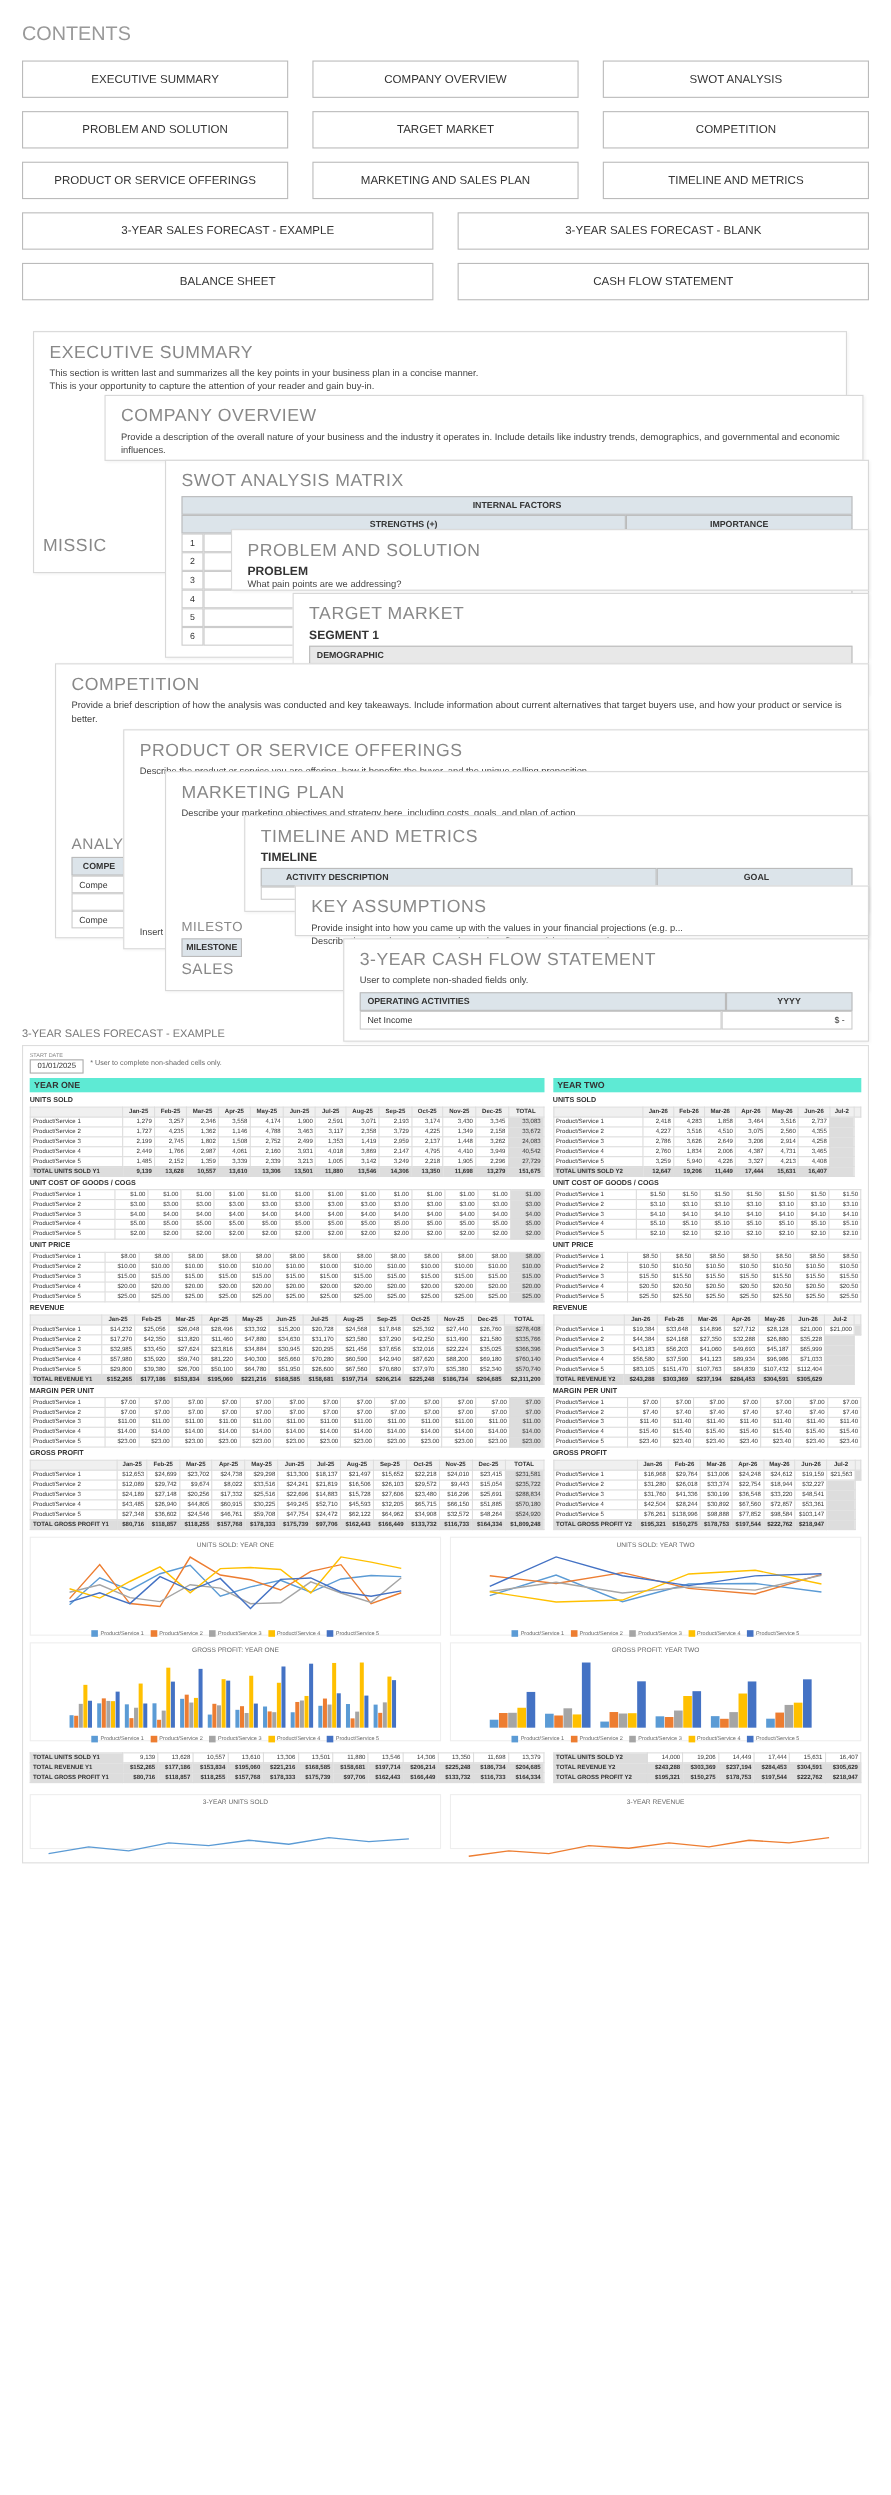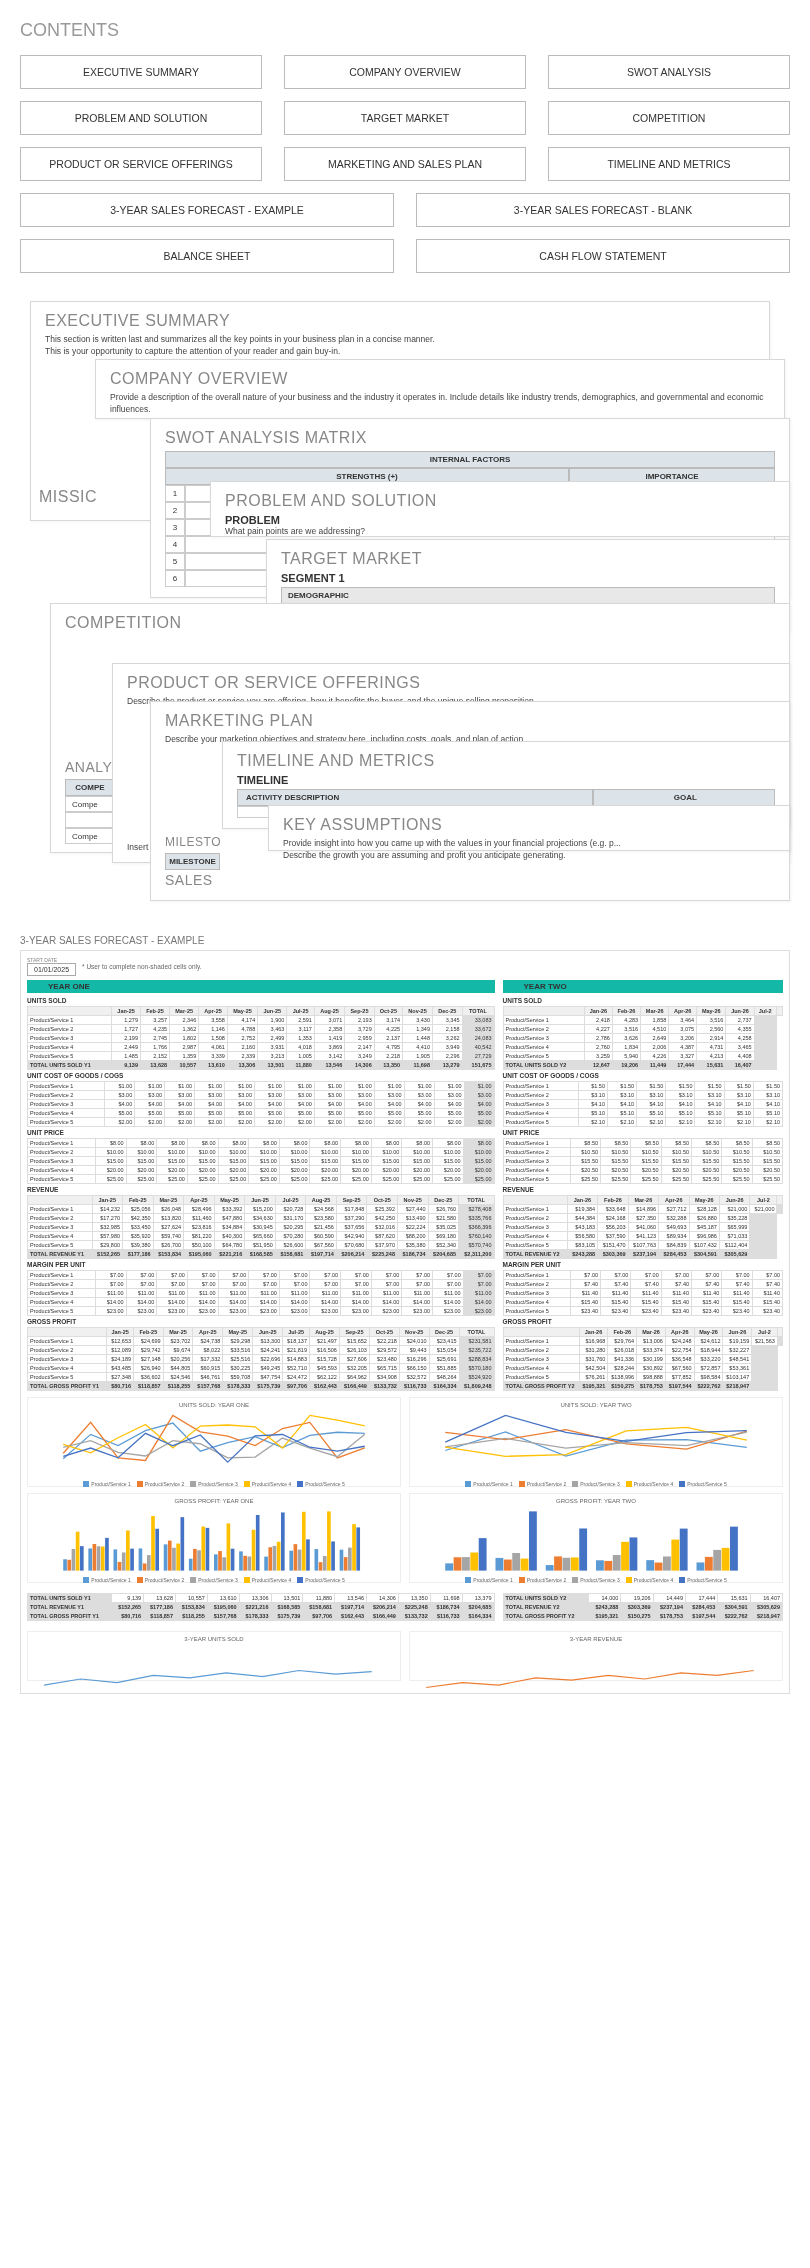--- a/index.html
+++ b/index.html
@@ -18,21 +18,21 @@
 .mini-table-head { background: #dce4ea; border: 1px solid #bbb; font-size: 8px; font-weight: 700; text-align: center; padding: 3px; }
 .mini-row { display: flex; }
 .mini-cell { border: 1px solid #ccc; font-size: 8px; padding: 3px 6px; flex: 1; }
 .sheet-title { font-size: 10px; color: #777; padding: 4px 20px; }
 .sheet { margin: 0 20px 10px; border: 1px solid #ddd; background: #fff; padding: 6px; font-size: 6px; }
 .sheet-header-row { display: flex; gap: 6px; align-items: center; margin-bottom: 4px; }
 .sheet-date { border: 1px solid #aaa; padding: 2px 6px; font-size: 7px; }
 .sheet-note { font-size: 6.5px; color: #666; }
 .year-block { display: flex; gap: 8px; }
 .year-col { flex: 1; }
-.year-title { font-size: 8px; font-weight: 700; background: #14b8a6; padding: 2px 21px; margin-bottom: 2px; }
+.year-title { font-size: 8px; font-weight: 700; background: #5eead4; padding: 2px 4px; margin-bottom: 2px; }
 .data-table { width: 100%; border-collapse: collapse; font-size: 5.5px; }
 .data-table th, .data-table td { border: 1px solid #ddd; padding: 1px 2px; text-align: right; white-space: nowrap; }
 .data-table th { background: #f0f0f0; font-weight: 700; text-align: center; }
 .data-table td:first-child, .data-table th:first-child { text-align: left; }
 .section-label { font-size: 6.5px; font-weight: 700; padding: 2px 0; }
 .total-row td { background: #ddd; font-weight: 700; }
 .chart-block { display: flex; gap: 8px; margin: 6px 0; }
 .chart { flex: 1; height: 90px; border: 1px solid #eee; position: relative; padding: 4px; }
 .chart-title { font-size: 6px; text-align: center; color: #666; margin-bottom: 2px; }
 .chart svg { width: 100%; height: 70px; }
@@ -123,20 +123,21 @@
     <div class="card-sub">What pain points are we addressing?</div>
   </div>
   <div class="card" style="left:266px;top:238px;width:524px;">
     <div class="card-title">TARGET MARKET</div>
     <div class="card-section">SEGMENT 1</div>
     <div class="mini-table-head" style="background:#e8e8e8;text-align:left;padding-left:6px;margin-top:3px">DEMOGRAPHIC</div>
     <div class="mini-cell" style="display:block">Gender</div>
   </div>
   <div class="card" style="left:50px;top:302px;width:740px;height:250px">
     <div class="card-title">COMPETITION</div>
+    <div class="card-sub">Provide a brief description of how the analysis was conducted and key takeaways. Include information about current alternatives that target buyers use, and how your product or service is better.</div>
     <div style="position:absolute;bottom:8px;left:14px">
       <div class="card-title" style="font-size:14px">ANALY</div>
       <div class="mini-table-head" style="width:50px">COMPE</div>
       <div class="mini-cell" style="width:50px;height:16px">Compe</div>
       <div class="mini-cell" style="width:50px;height:16px"></div>
       <div class="mini-cell" style="width:50px;height:16px">Compe</div>
     </div>
   </div>
   <div class="card" style="left:112px;top:362px;width:678px;height:200px">
     <div class="card-title">PRODUCT OR SERVICE OFFERINGS</div>
@@ -151,32 +152,44 @@
     <div style="position:absolute;bottom:8px;left:14px">
       <div class="card-title" style="font-size:12px">MILESTO</div>
       <div class="mini-table-head" style="width:55px">MILESTONE</div>
       <div class="card-title" style="font-size:14px;margin-top:2px">SALES</div>
     </div>
   </div>
   <div class="card" style="left:222px;top:440px;width:568px;">
     <div class="card-title">TIMELINE AND METRICS</div>
     <div class="card-section">TIMELINE</div>
     <div class="mini-row" style="margin-top:3px">
-      <div class="mini-table-head" style="flex:2;text-align:left;padding-left:8px">ACTIVITY DESCRIPTION</div>
+      <div class="mini-table-head" style="flex:2;text-align:left;padding-left:22px">ACTIVITY DESCRIPTION</div>
       <div class="mini-table-head" style="flex:1;text-align:center;padding-left:6px">GOAL</div>
     </div>
     <div class="mini-row">
         <div class="mini-cell" style="flex:2;height:12px"></div>
         <div class="mini-cell" style="flex:1"></div>
       </div>
   </div>
   <div class="card" style="left:268px;top:504px;width:522px;height:46px">
     <div class="card-title">KEY ASSUMPTIONS</div>
     <div class="card-sub" style="white-space:pre-line">Provide insight into how you came up with the values in your financial projections (e.g. p...
 Describe the growth you are assuming and profit you anticipate generating.</div>
+  </div>
+  <div class="card" style="left:312px;top:552px;width:478px;">
+    <div class="card-title">3-YEAR CASH FLOW STATEMENT</div>
+    <div class="card-sub">User to complete non-shaded fields only.</div>
+    <div class="mini-row" style="margin-top:4px">
+      <div class="mini-table-head" style="flex:3;text-align:left;padding-left:6px">OPERATING ACTIVITIES</div>
+      <div class="mini-table-head" style="flex:1">YYYY</div>
+    </div>
+    <div class="mini-row">
+      <div class="mini-cell" style="flex:3">Net Income</div>
+      <div class="mini-cell" style="flex:1;text-align:right">$            -</div>
+    </div>
   </div>
 </div>
 
 <div class="sheet-title">3-YEAR SALES FORECAST - EXAMPLE</div>
 <div class="sheet">
   <div class="sheet-header-row">
     <div style="display:flex;flex-direction:column">
       <span style="font-size:5px;color:#888">START DATE</span>
       <span class="sheet-date">01/01/2025</span>
     </div>

